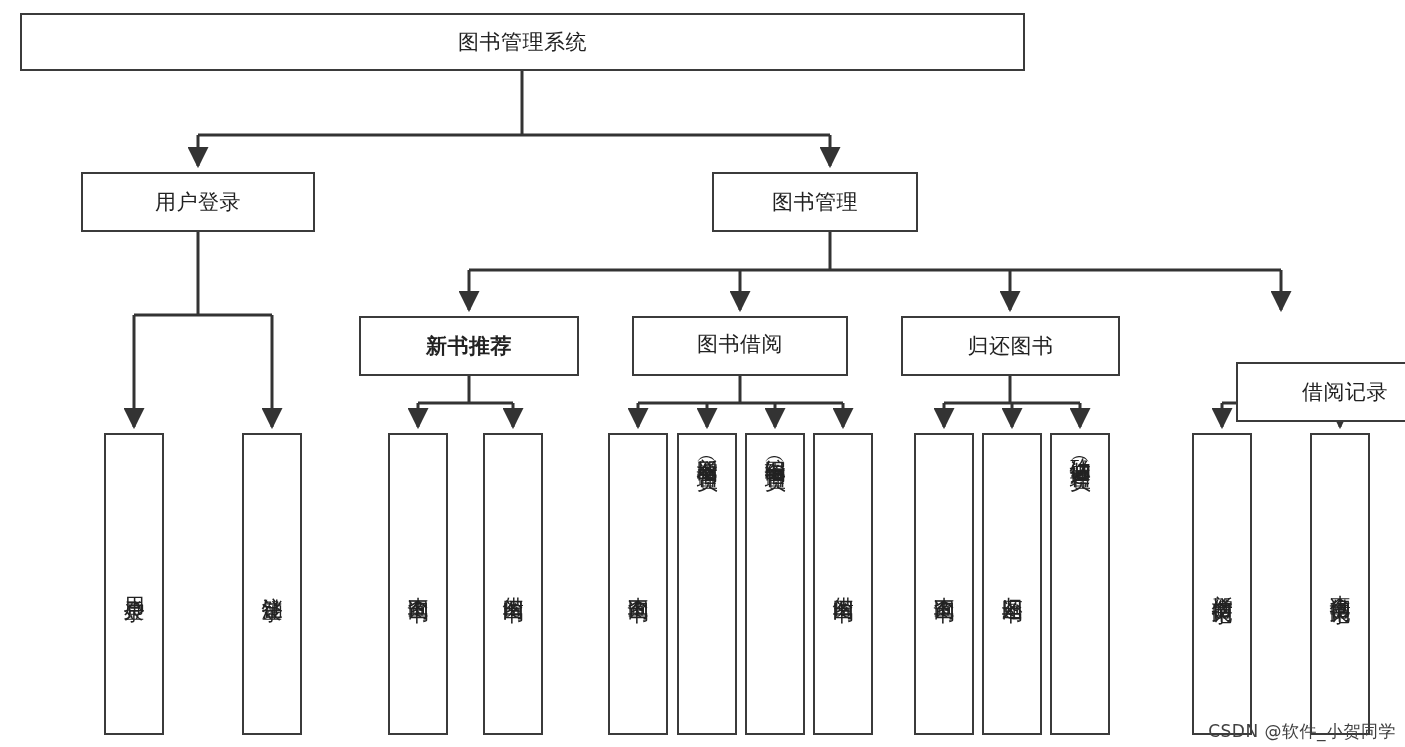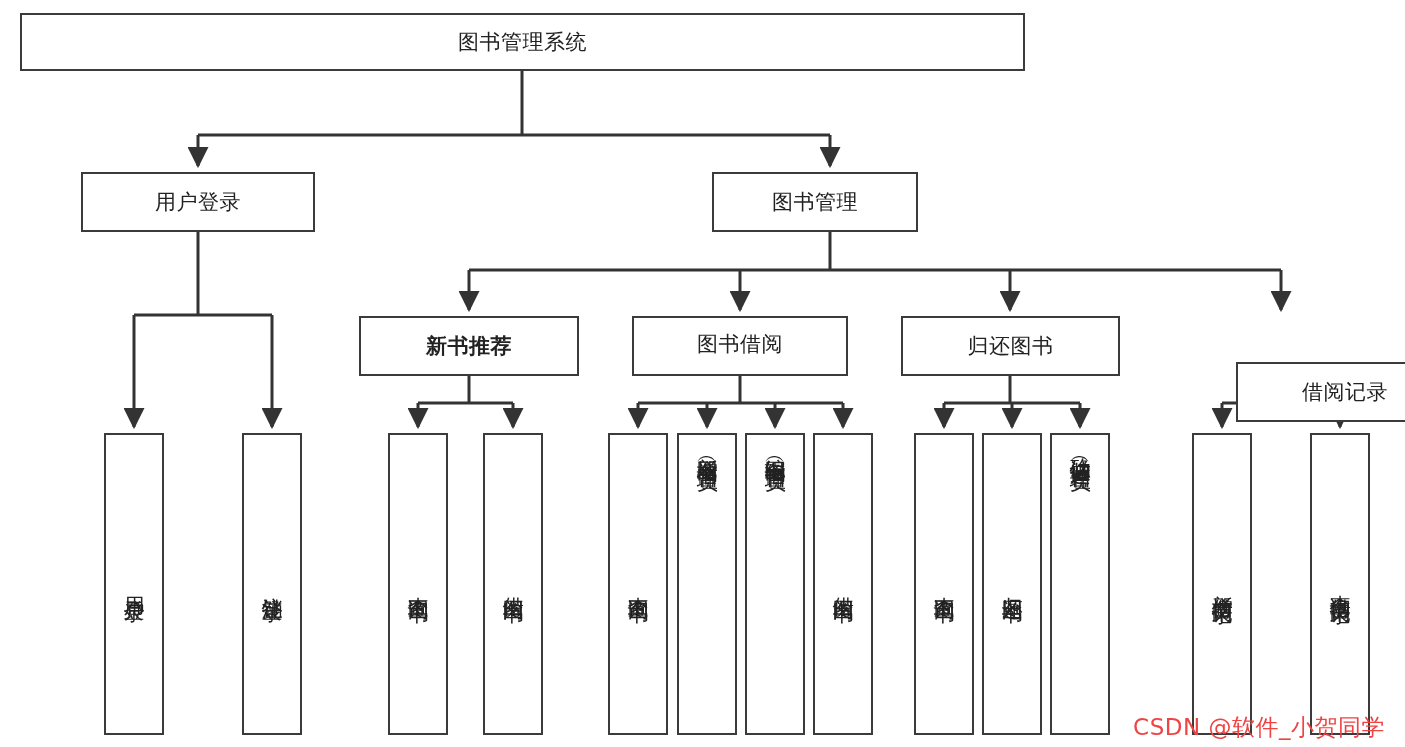--- a/index.html
+++ b/index.html
@@ -57,24 +57,24 @@
     letter-spacing: 2px;
     white-space: nowrap;
     max-height: 100%;
   }
   .node.vertical.top-aligned {
     align-items: flex-start;
     padding-top: 6px;
   }
   .watermark {
     position: absolute;
-    right: 20px;
+    right: 9px;
     bottom: 4px;
-    font-size: 23px;
-    color: #ef4444;
+    font-size: 17px;
+    color: #404040;
     letter-spacing: 0.5px;
     white-space: nowrap;
     font-family: "DejaVu Sans", "Liberation Sans", sans-serif;
   }
 </style>
 </head>
 <body>
 
 <div id="diagram-root">
 

